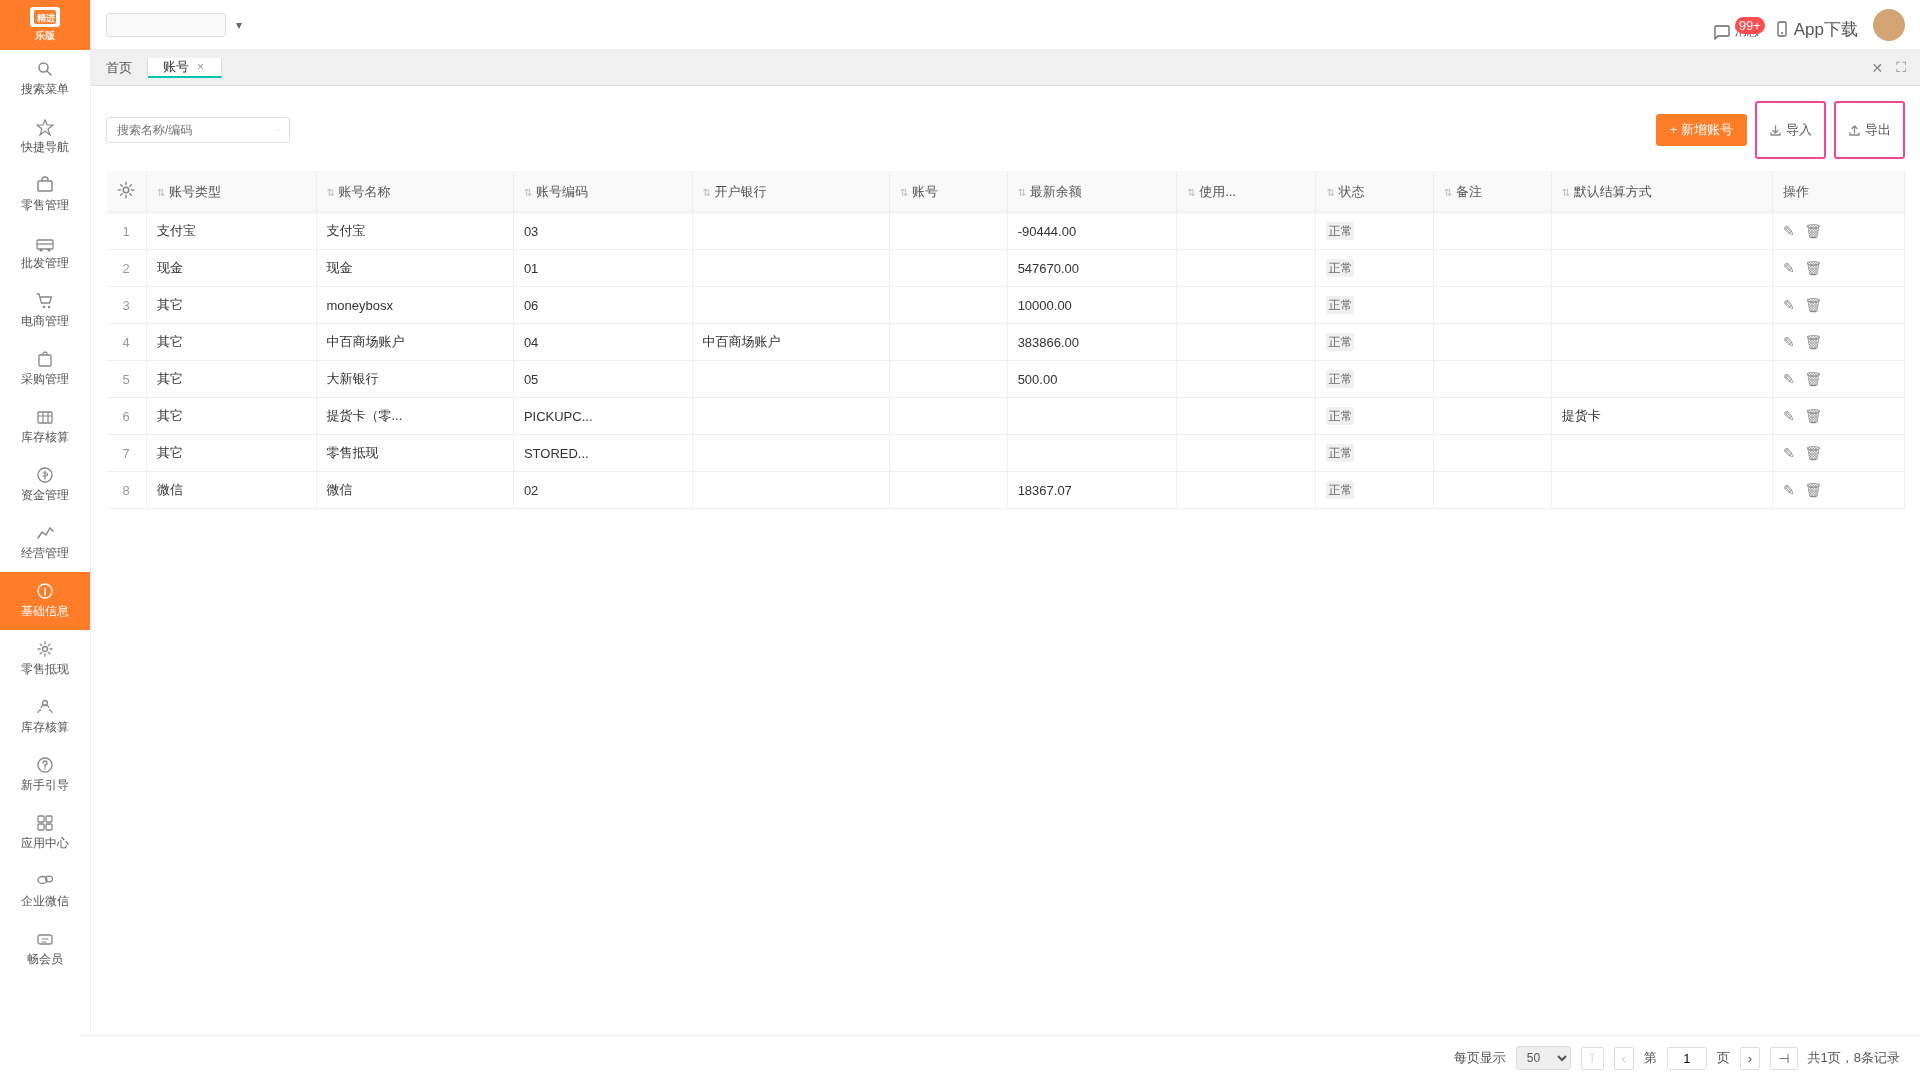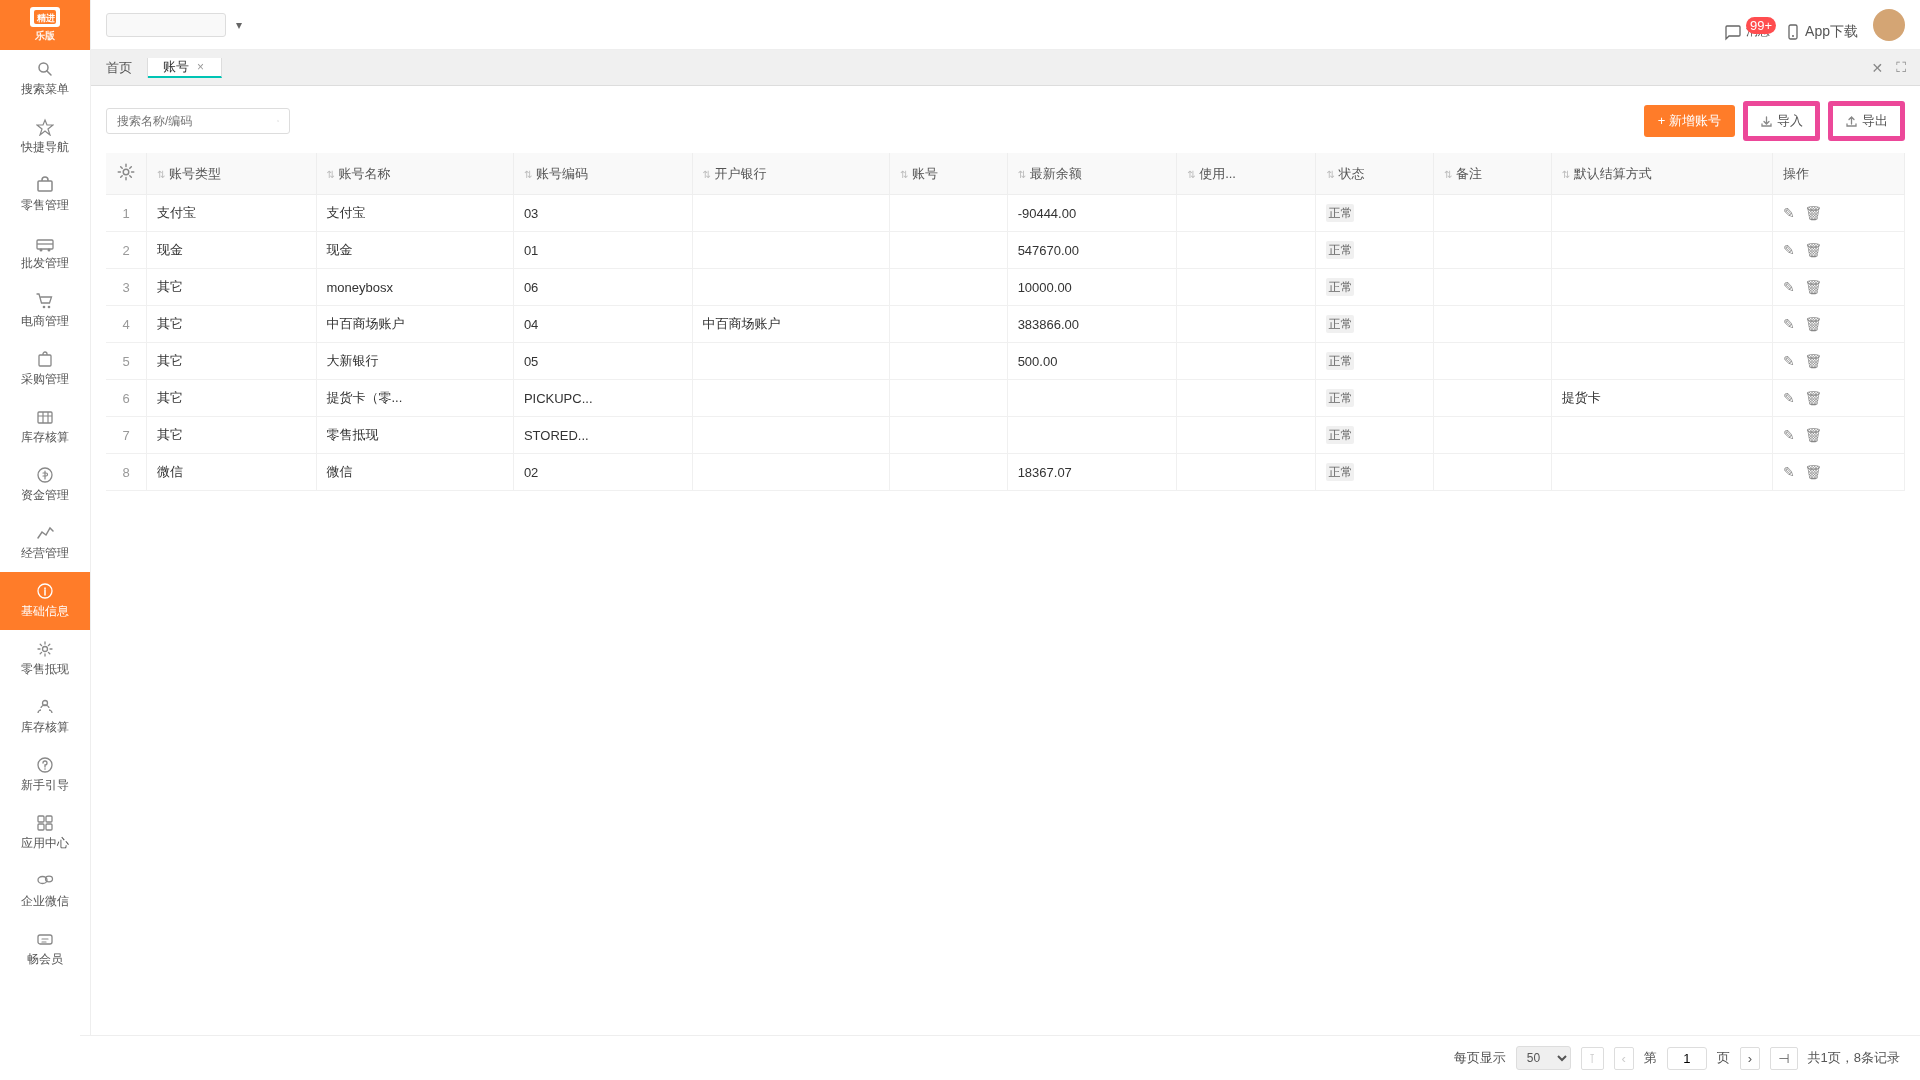--- a/index.html
+++ b/index.html
@@ -123,21 +123,21 @@
       right: -6px;
       min-width: 16px;
       text-align: center;
     }
     .topbar-app {
       display: flex;
       align-items: center;
       gap: 4px;
       cursor: pointer;
       color: #555;
-      font-size: 14px;
+      font-size: 17px;
     }
     .avatar {
       width: 32px;
       height: 32px;
       border-radius: 50%;
       background: #d4a574;
       overflow: hidden;
     }
 
     
@@ -231,23 +231,23 @@
       padding: 7px 14px;
       font-size: 13px;
       cursor: pointer;
       display: flex;
       align-items: center;
       gap: 4px;
     }
     .btn-secondary {
       background: #fff;
       color: #555;
-      border: 5px solid #ec4899;
+      border: 2px solid #ec4899;
       border-radius: 3px;
-      padding: 6px 12px;
+      padding: 18px 12px;
       font-size: 13px;
       cursor: pointer;
       display: flex;
       align-items: center;
       gap: 4px;
     }
 
     
     table {
       width: 100%;

